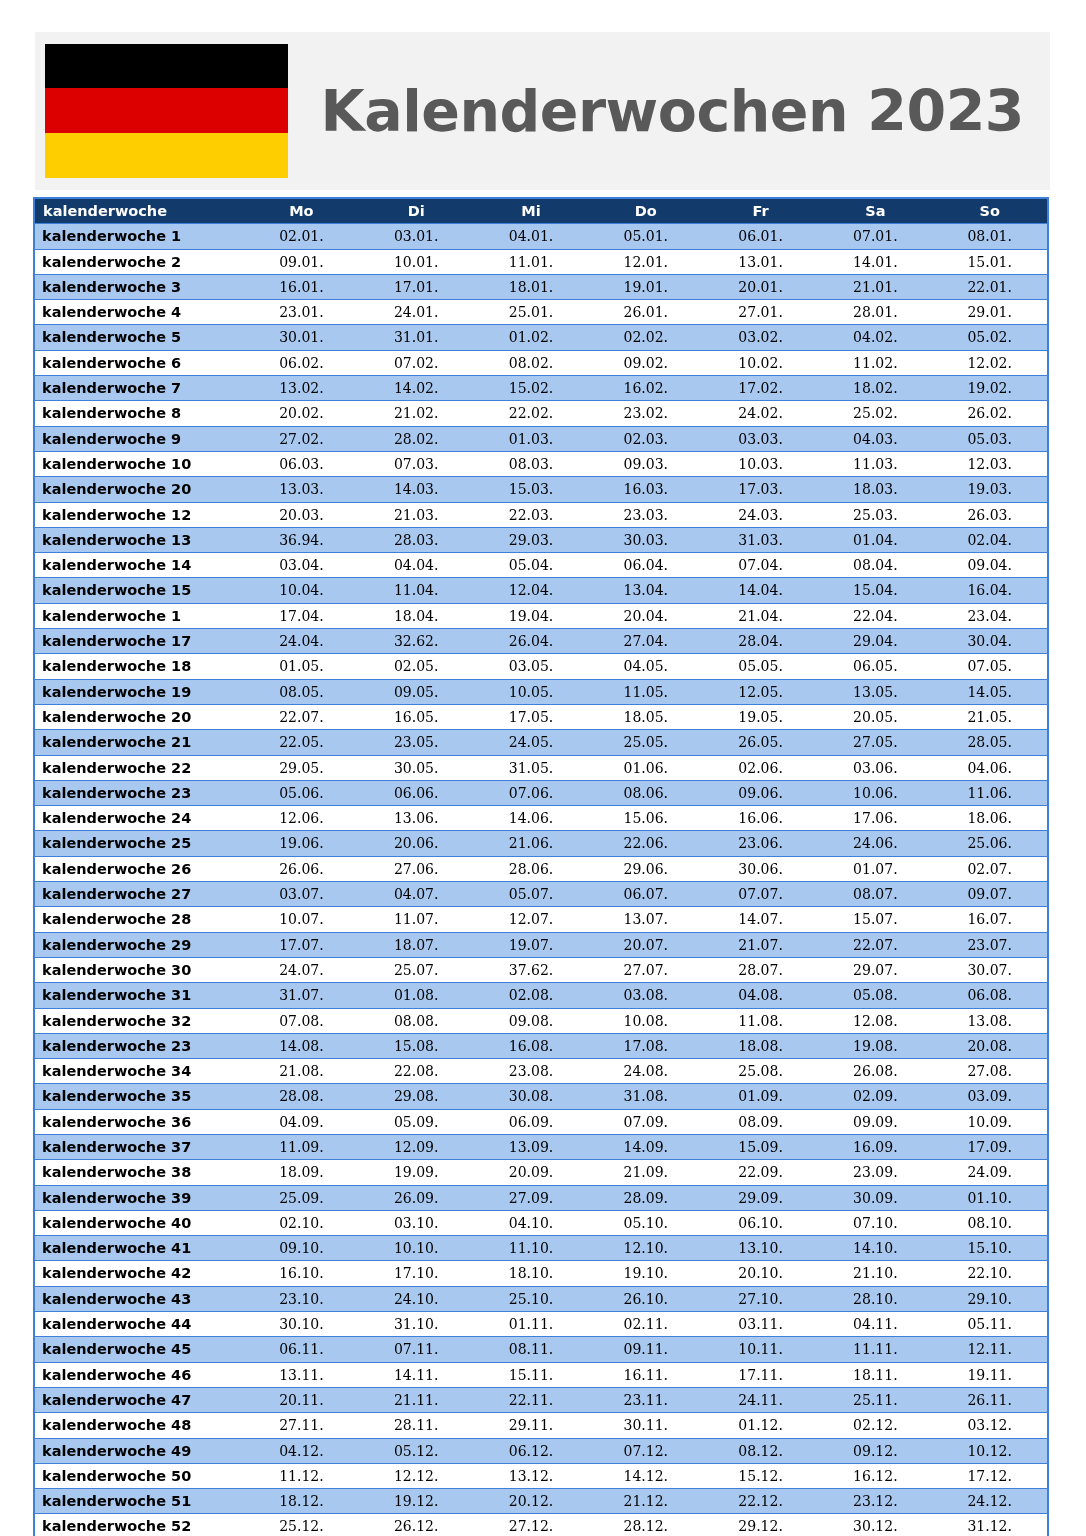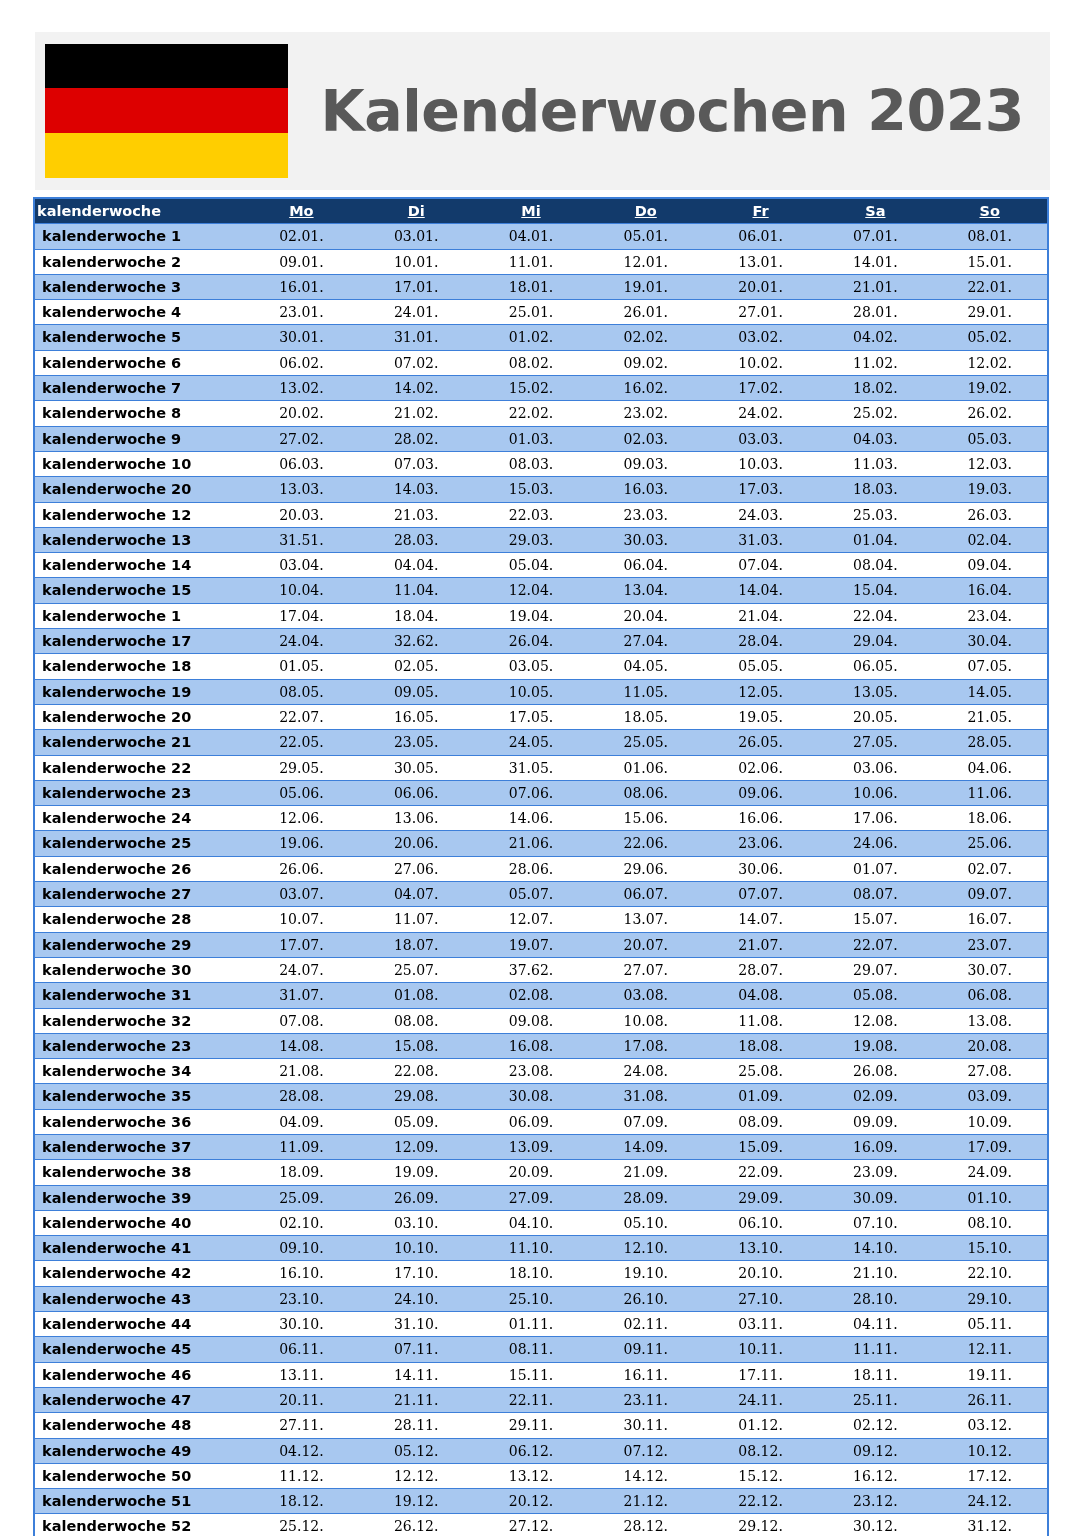--- a/index.html
+++ b/index.html
@@ -85,23 +85,23 @@
   thead th {
     background: #123a6b;
     color: #ffffff;
     font-family: "DejaVu Sans", sans-serif;
     font-weight: bold;
     font-size: 15px;
     border: none;
   }
   th.col-week {
     text-align: left;
-    padding-left: 2px;
-  }
-  th.col-day { text-align: center; text-decoration: underline; }
+    padding-left: 8px;
+  }
+  th.col-day { text-align: center; }
 
   tbody tr { border-top: 1.6px solid #3d7fd9; border-radius: 8px; }
   tbody tr.alt td { background: #a8c8f0; }
   tbody tr.plain td { background: #ffffff; }
 
   td.week-label {
     text-align: left;
     padding-left: 7px;
     font-family: "DejaVu Sans", sans-serif;
     font-weight: bold;
@@ -273,21 +273,21 @@
           <td class="date-cell">20.03.</td>
           <td class="date-cell">21.03.</td>
           <td class="date-cell">22.03.</td>
           <td class="date-cell">23.03.</td>
           <td class="date-cell">24.03.</td>
           <td class="date-cell">25.03.</td>
           <td class="date-cell">26.03.</td>
         </tr>
         <tr class="alt">
           <td class="week-label">kalenderwoche 13</td>
-          <td class="date-cell">31.51.</td>
+          <td class="date-cell">36.94.</td>
           <td class="date-cell">28.03.</td>
           <td class="date-cell">29.03.</td>
           <td class="date-cell">30.03.</td>
           <td class="date-cell">31.03.</td>
           <td class="date-cell">01.04.</td>
           <td class="date-cell">02.04.</td>
         </tr>
         <tr class="plain">
           <td class="week-label">kalenderwoche 14</td>
           <td class="date-cell">03.04.</td>

